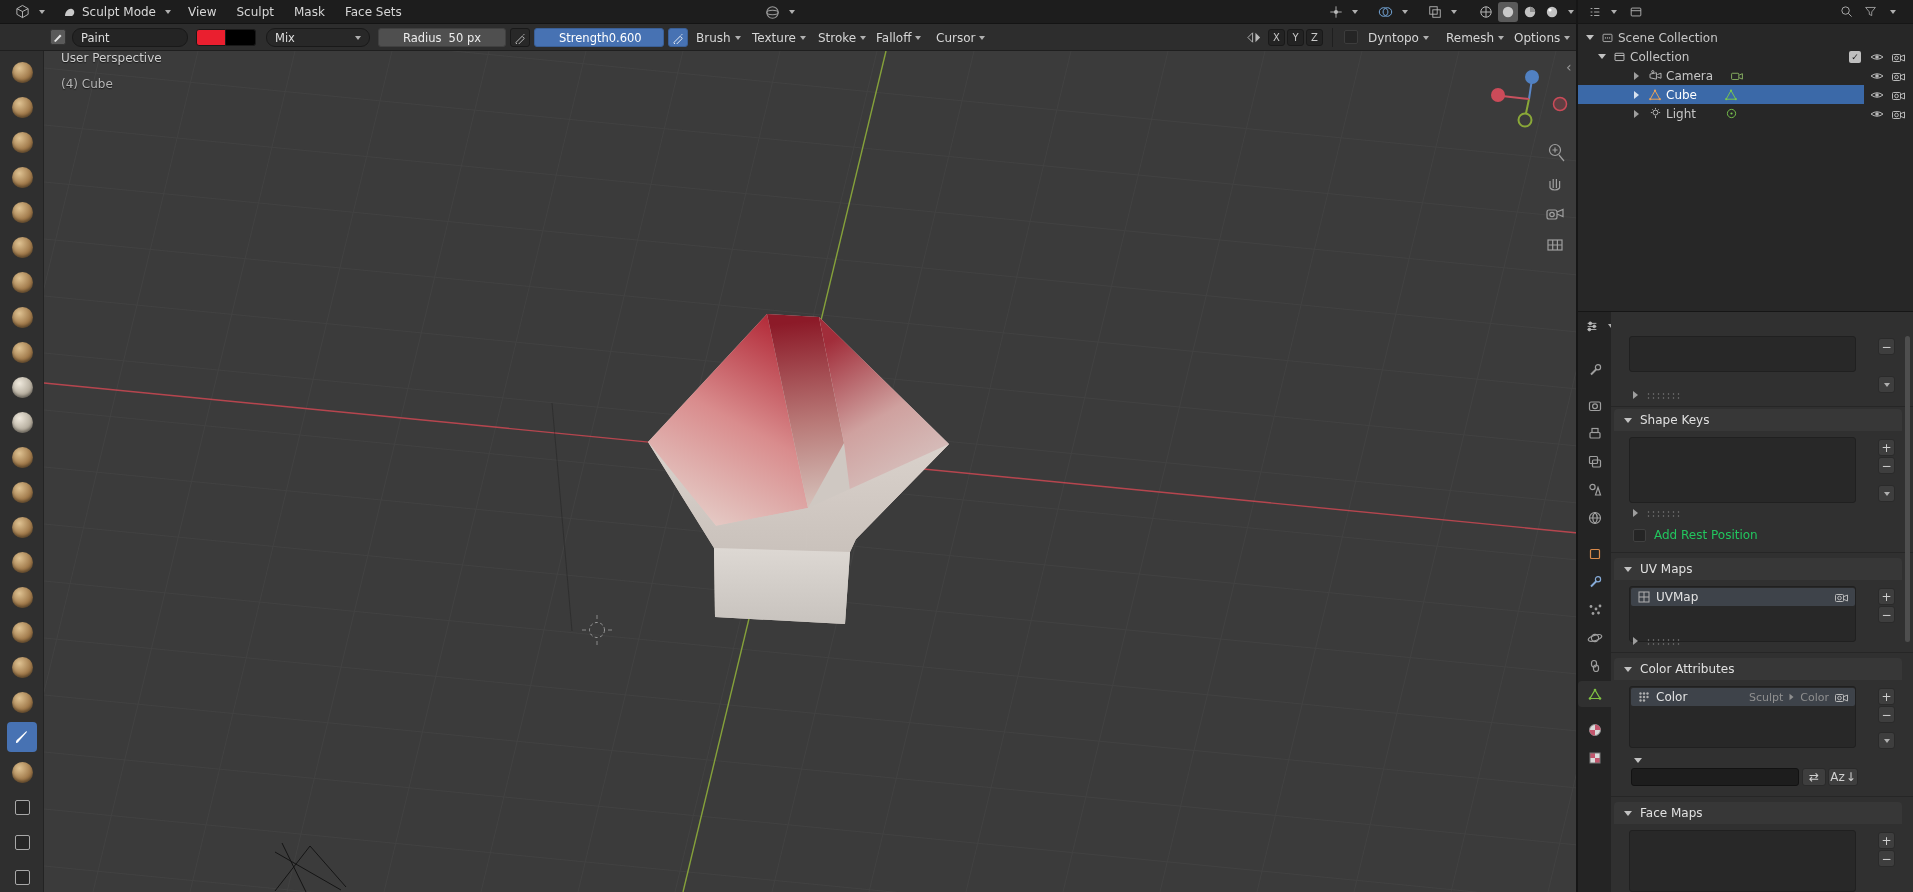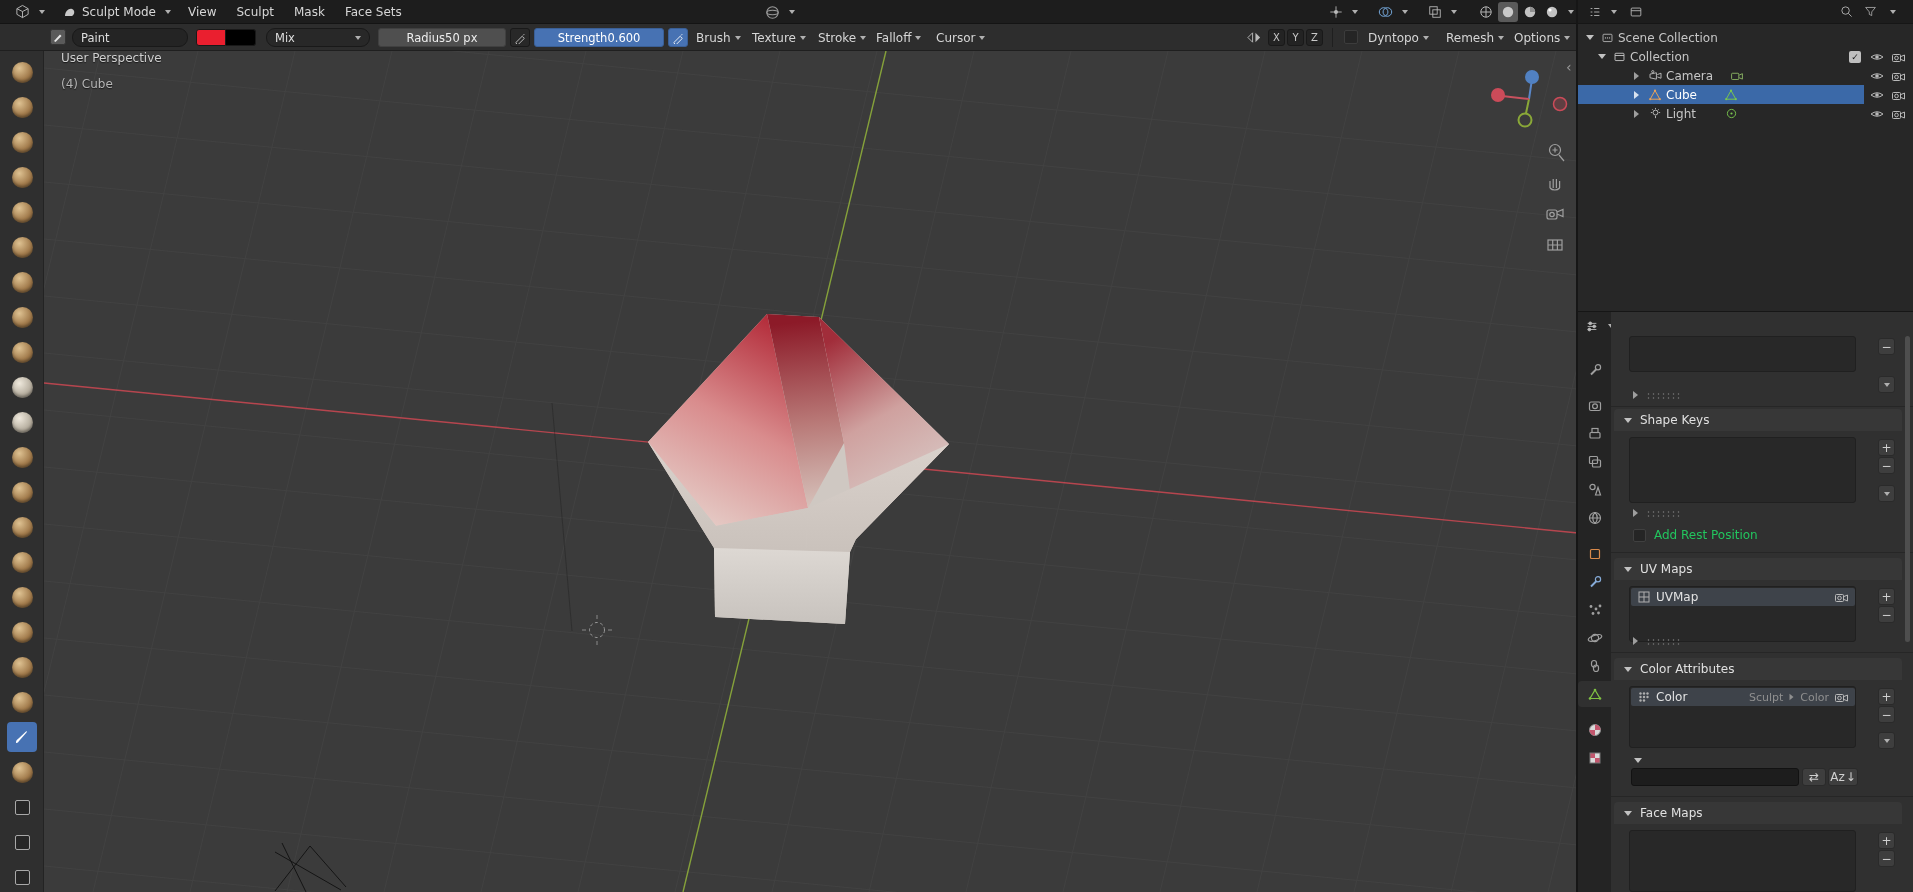--- a/index.html
+++ b/index.html
@@ -10,21 +10,21 @@
 .chev{width:0;height:0;border-left:3.5px solid transparent;border-right:3.5px solid transparent;border-top:4px solid #b0b0b0;display:inline-block;margin-left:4px;flex:none}
 .tri-r{width:0;height:0;border-top:4px solid transparent;border-bottom:4px solid transparent;border-left:5px solid #9e9e9e;display:inline-block}
 .tri-d{width:0;height:0;border-left:4px solid transparent;border-right:4px solid transparent;border-top:5px solid #c2c2c2;display:inline-block}
 #topbar{position:absolute;left:0;top:0;width:1578px;height:24px;background:#1d1d1d;border-bottom:1px solid #141414}
 .hbtn{display:flex;align-items:center;gap:5px;padding:0 7px;height:20px;border-radius:3px;color:#d8d8d8;flex:none}
 .menu-item{padding:0 10px;height:24px;display:flex;align-items:center;color:#d6d6d6}
 .micon{display:inline-flex;align-items:center;justify-content:center;flex:none}
 #toolbar{position:absolute;left:0;top:24px;width:1578px;height:27px;background:#2d2d2d;border-bottom:1px solid #1f1f1f}
 .field{position:absolute;top:4px;height:19px;background:#242424;border:1px solid #191919;border-radius:9px;display:flex;align-items:center;padding:0 8px;font-size:11.5px;color:#dedede}
 .dd{background:#282828;justify-content:space-between}
-.slider{position:absolute;top:4px;height:19px;background:#4f4f4f;border:1px solid #404040;border-radius:3px;display:flex;align-items:center;justify-content:center;padding:0 0;font-size:11.5px;color:#ededed}
+.slider{position:absolute;top:4px;height:19px;background:#4f4f4f;border:1px solid #404040;border-radius:3px;display:flex;align-items:center;justify-content:space-between;padding:0 24px;font-size:11.5px;color:#ededed}
 .slider.filled{background:#4772b3;border-color:#3a5f96;color:#fff}
 .pop{position:absolute;top:4px;height:19px;display:flex;align-items:center;color:#d6d6d6;font-size:12px}
 .tinybtn{position:absolute;top:4px;width:20px;height:19px;background:#282828;border:1px solid #191919;border-radius:3px;display:flex;align-items:center;justify-content:center}
 .tinybtn.on{background:#4772b3;border-color:#3a5f96}
 .axisbtn{position:absolute;top:5px;width:17px;height:17px;background:#232323;border:1px solid #191919;border-radius:3px;display:flex;align-items:center;justify-content:center;font-size:10px;color:#c9c9c9}
 #toolcol{position:absolute;left:0;top:51px;width:44px;height:841px;background:#2f2f2f;border-right:1px solid #232323}
 .tbtn{position:absolute;left:7px;width:30px;height:30px;display:flex;align-items:center;justify-content:center;border-radius:4px}
 .tbtn.active{background:#4772b3}
 .ball{width:21px;height:21px;border-radius:50%;background:radial-gradient(circle at 35% 30%,#dec292,#a0794a 60%,#6f5433);box-shadow:inset 0 -2px 3px rgba(0,0,0,.35)}
 .ball.light{background:radial-gradient(circle at 35% 30%,#efe9dd,#b6ae9f 60%,#7e776b)}

